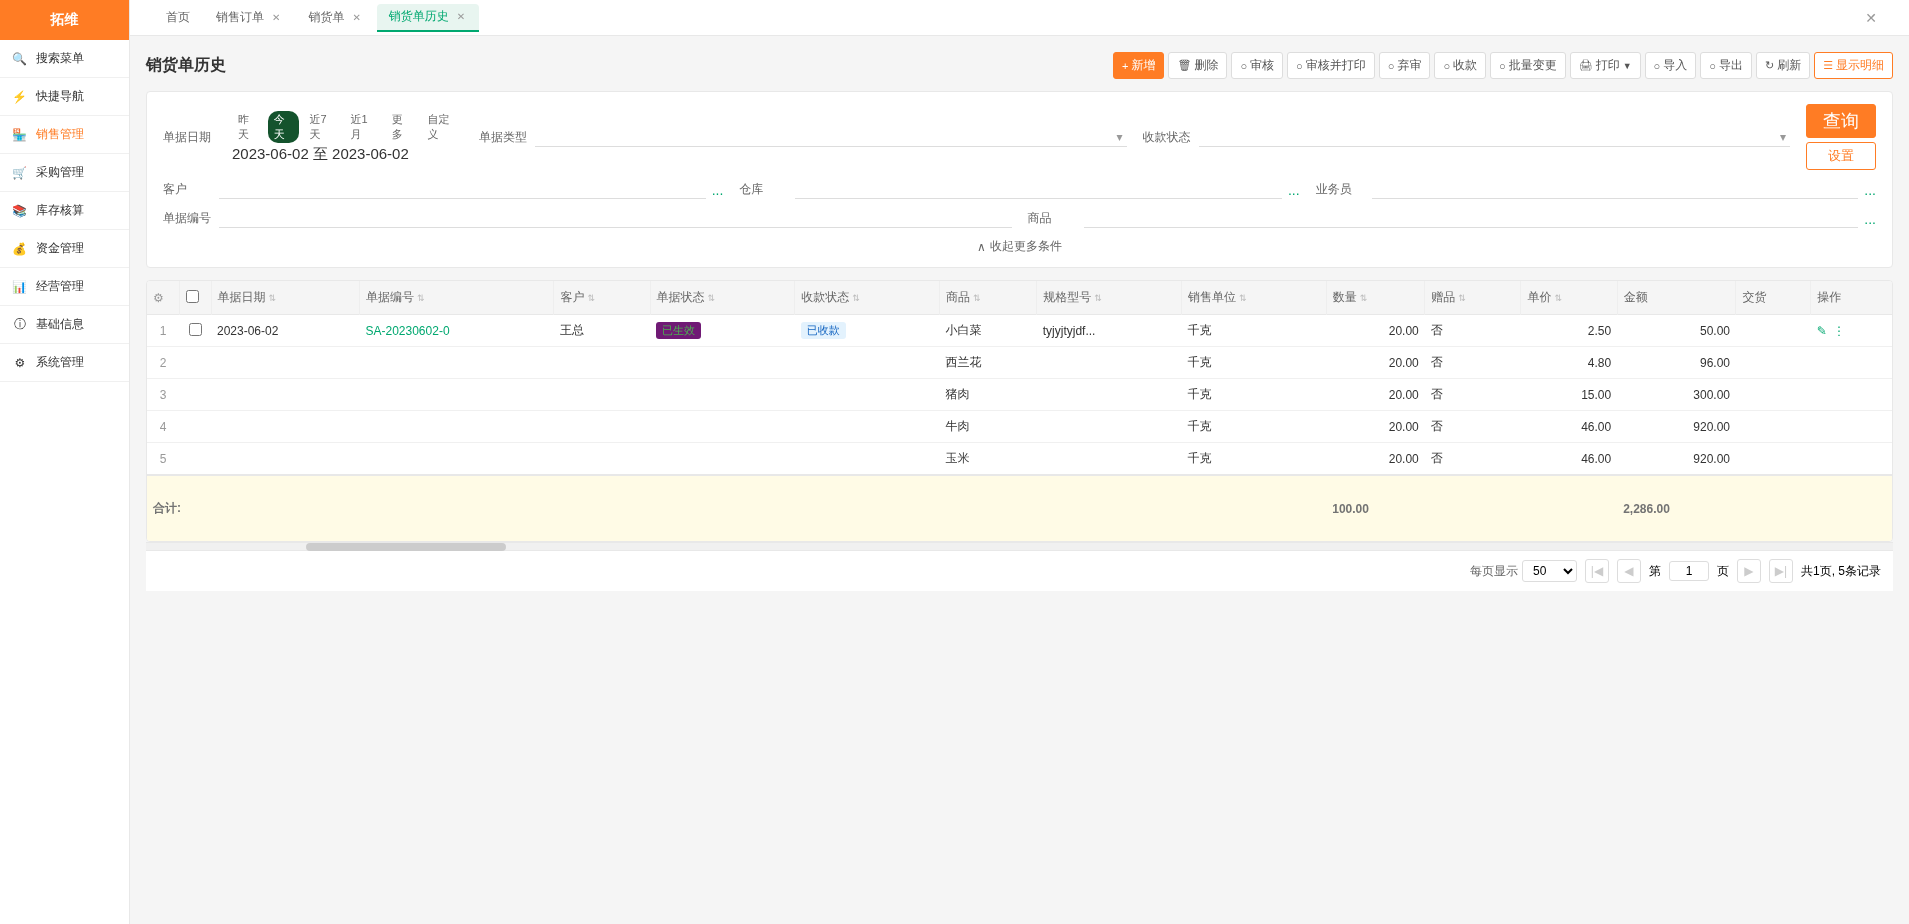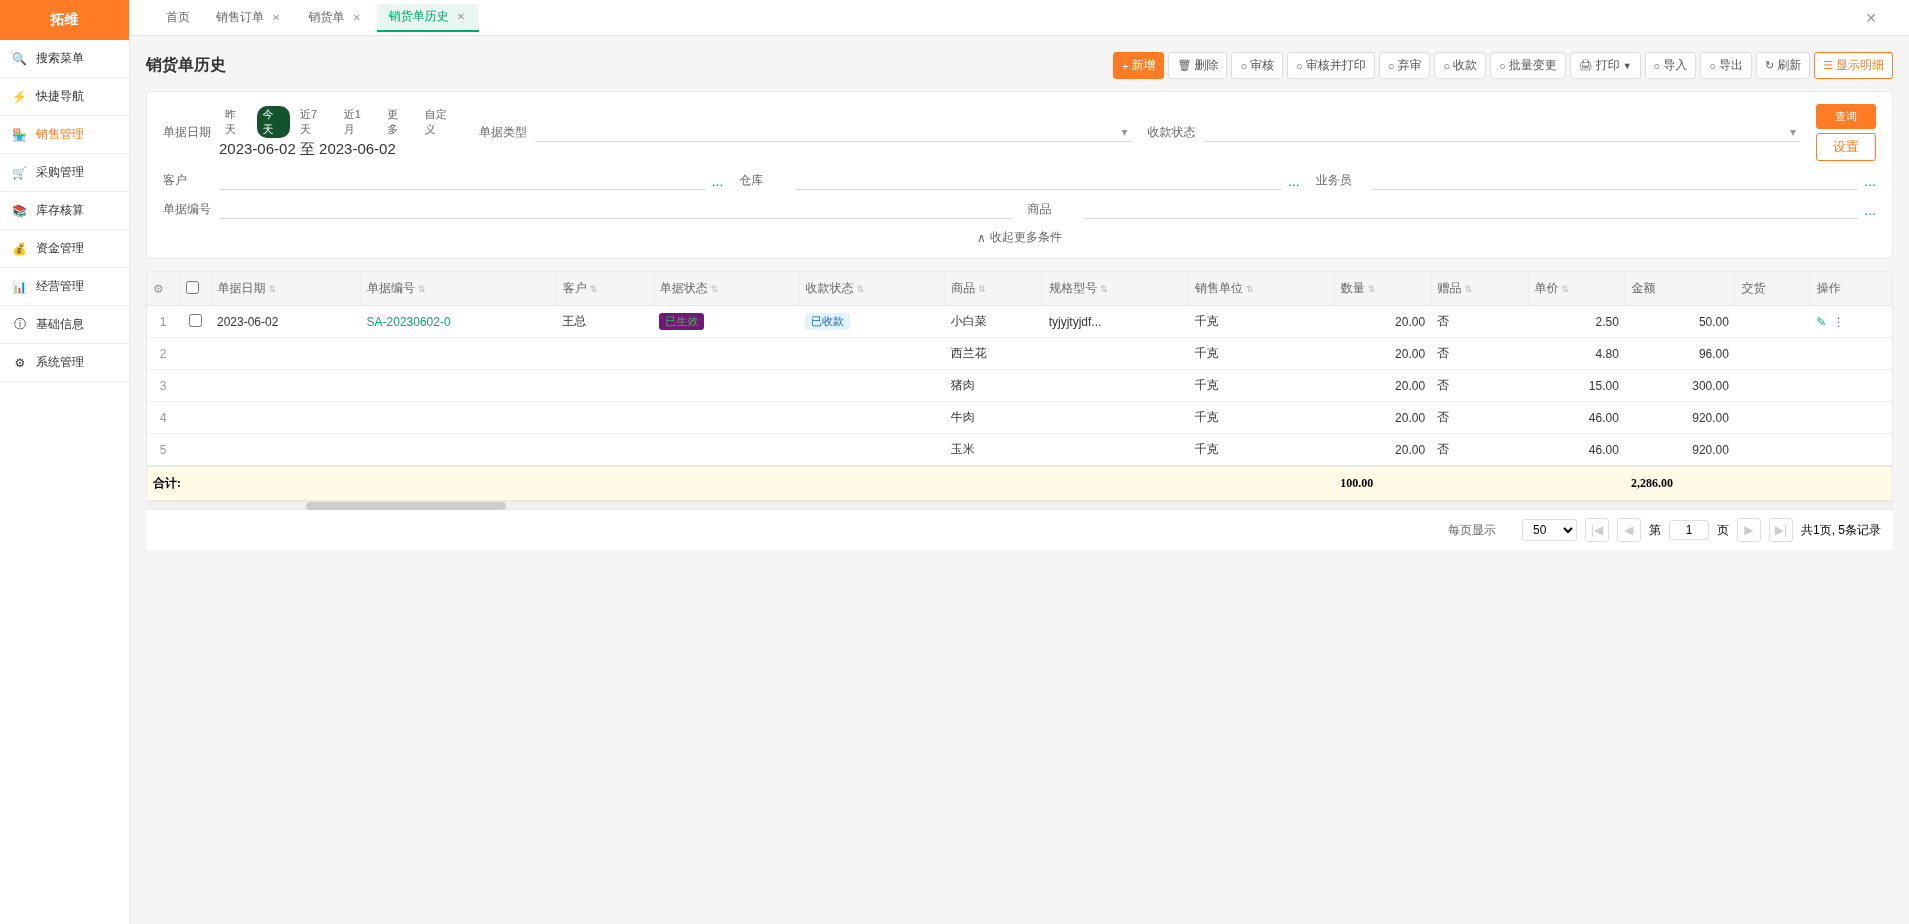--- a/index.html
+++ b/index.html
@@ -163,20 +163,21 @@
       border: none;
       border-bottom: 1px solid #ddd;
       padding: 2px 4px;
       cursor: pointer;
     }
     .filter-select-arrow { margin-left: auto; color: #999; }
     .date-range {
       display: flex;
       flex-direction: column;
       gap: 2px;
+      margin-left: 13px;
     }
     .date-tags {
       display: flex;
       gap: 4px;
       align-items: center;
     }
     .date-tag {
       padding: 1px 6px;
       border-radius: 3px;
       cursor: pointer;
@@ -257,24 +258,23 @@
     .settings-icon { cursor: pointer; color: #999; }
     .action-icons { display: flex; gap: 6px; }
     .action-icon { color: #00a870; cursor: pointer; }
     
     
     .summary-row {
       background: #fffbe6;
       border-top: 2px solid #e8e8e8;
     }
     .summary-row td {
-      padding: 8px 6px;
+      padding: 24px 6px;
       font-weight: bold;
-      color: #000000;
-      font-family: Liberation Serif, serif;
+      color: #737373;
     }
     
     
     .pagination-bar {
       display: flex;
       align-items: center;
       justify-content: flex-end;
       padding: 8px 12px;
       background: #fff;
       border-top: 1px solid #e8e8e8;
@@ -285,21 +285,20 @@
       align-items: center;
       gap: 4px;
       color: #666;
     }
     .page-size-dropdown {
       border: 1px solid #ddd;
       border-radius: 3px;
       padding: 2px 6px;
       background: #fff;
       cursor: pointer;
-      margin-left: 22px;
     }
     .page-nav-btn {
       width: 24px;
       height: 24px;
       display: flex;
       align-items: center;
       justify-content: center;
       border: 1px solid #ddd;
       border-radius: 3px;
       cursor: pointer;
@@ -331,21 +330,21 @@
       border-radius: 4px;
     }
 
     .query-btn {
       background: #ff7c24;
       color: #fff;
       border: 1px solid #ff7c24;
       border-radius: 3px;
       padding: 4px 16px;
       cursor: pointer;
-      font-size: 11px;
+      font-size: 18px;
     }
     .settings-btn {
       background: #fff;
       color: #ff7c24;
       border: 1px solid #ff7c24;
       border-radius: 3px;
       padding: 4px 16px;
       cursor: pointer;
       font-size: 13px;
     }

